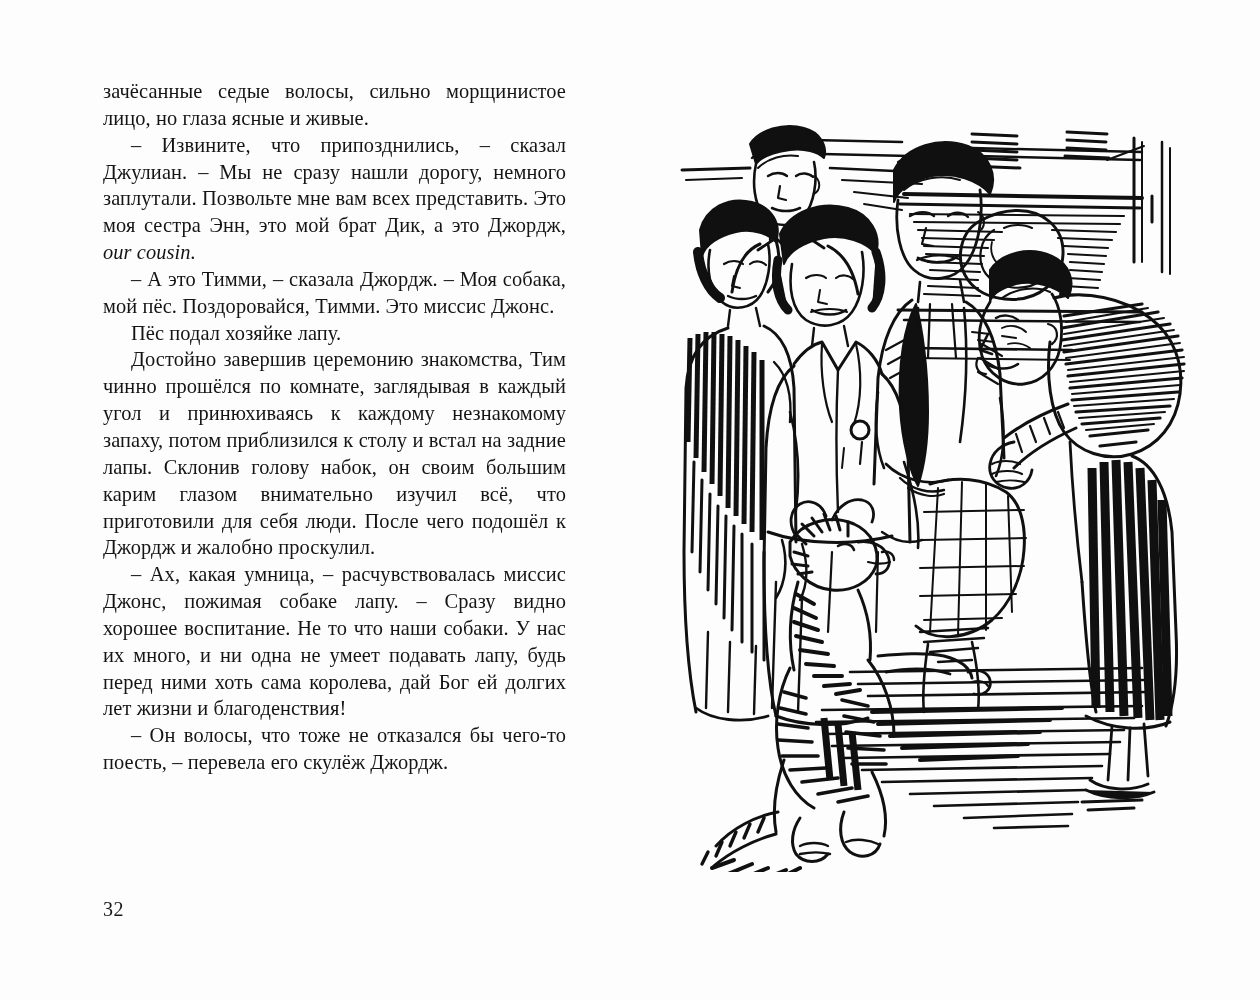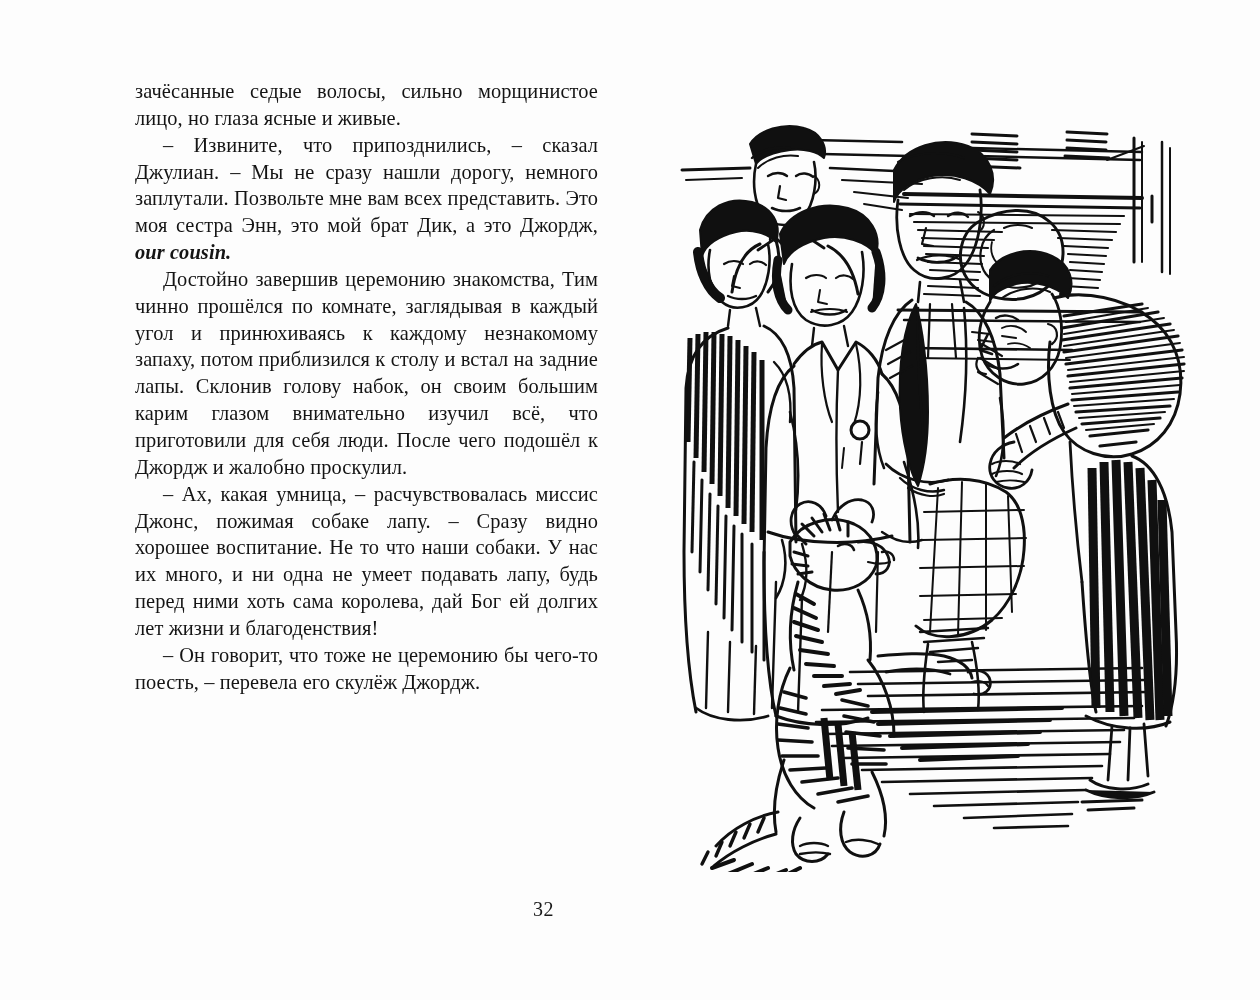--- a/index.html
+++ b/index.html
@@ -16,44 +16,43 @@
     overflow: hidden;
     font-family: "Liberation Serif", "DejaVu Serif", serif;
   }
 
   
   .text-column {
     position: absolute;
     left: 103px;
     top: 78px;
     width: 463px;
-    margin-left: 32px;
   }
   .para {
     margin: 0;
     color: #141414;
     font-size: 20.4px;
     line-height: 26.85px;
     text-align: justify;
     text-justify: inter-word;
     text-indent: 28px;
     -webkit-hyphens: manual;
     hyphens: manual;
     letter-spacing: 0.1px;
   }
   .para.no-indent { text-indent: 0; }
-  .para i { font-style: italic; font-weight: bold; }
+  .para i { font-style: italic; }
 
   
   .folio {
     position: absolute;
-    left: 91px;
+    left: 103px;
     top: 898px;
     width: 463px;
-    text-align: right;
+    text-align: left;
     font-size: 20px;
     color: #181818;
     letter-spacing: 0.5px;
   }
 
   
   .illustration {
     position: absolute;
     left: 672px;
     top: 112px;
@@ -66,27 +65,29 @@
 <body>
 
 <div class="page">
 
   <div class="text-column">
 
     <p class="para no-indent">зачёсанные седые волосы, сильно морщинистое лицо, но глаза ясные и живые.</p>
 
     <p class="para"><span>– Извините, что припозднились, – сказал Джулиан. – Мы не сразу нашли дорогу, немного заплутали. Позвольте мне вам всех представить. Это моя сестра Энн, это мой брат Дик, а это Джордж, </span><i>our cousin.</i></p>
 
-
+    <p class="para">– А это Тимми, – сказала Джордж. – Моя собака, мой пёс. Поздоровайся, Тимми. Это миссис Джонс.</p>
+
+    <p class="para">Пёс подал хозяйке лапу.</p>
 
     <p class="para">Достойно завершив церемонию знакомства, Тим чинно прошёлся по комнате, заглядывая в каждый угол и принюхиваясь к каждому незнакомому запаху, потом приблизился к столу и встал на задние лапы. Склонив голову набок, он своим большим карим глазом внимательно изучил всё, что приготовили для себя люди. После чего подошёл к Джордж и жалобно проскулил.</p>
 
     <p class="para">– Ах, какая умница, – расчувствовалась миссис Джонс, пожимая собаке лапу. – Сразу видно хорошее воспитание. Не то что наши собаки. У нас их много, и ни одна не умеет подавать лапу, будь перед ними хоть сама королева, дай Бог ей долгих лет жизни и благоденствия!</p>
 
-    <p class="para">– Он говорит, что тоже не церемонию бы чего-то поесть, – перевела его скулёж Джордж.</p>
+    <p class="para">– Он волосы, что тоже не отказался бы чего-то поесть, – перевела его скулёж Джордж.</p>
 
   </div>
 
   <div class="folio">32</div>
 
   <div class="illustration">
     <svg viewBox="0 0 540 760" xmlns="http://www.w3.org/2000/svg">
       <g fill="none" stroke="#101010" stroke-linecap="round" stroke-linejoin="round">
 
         <g stroke-width="2.4">

